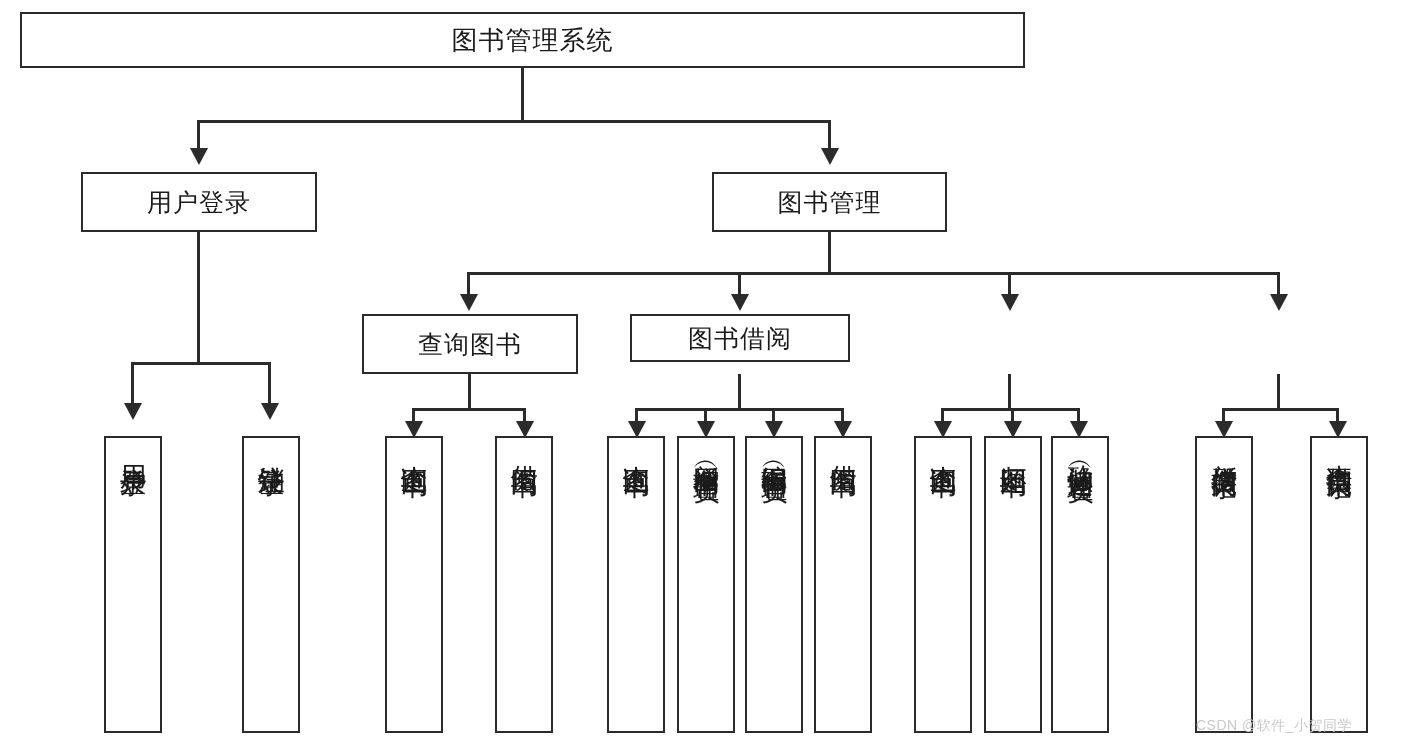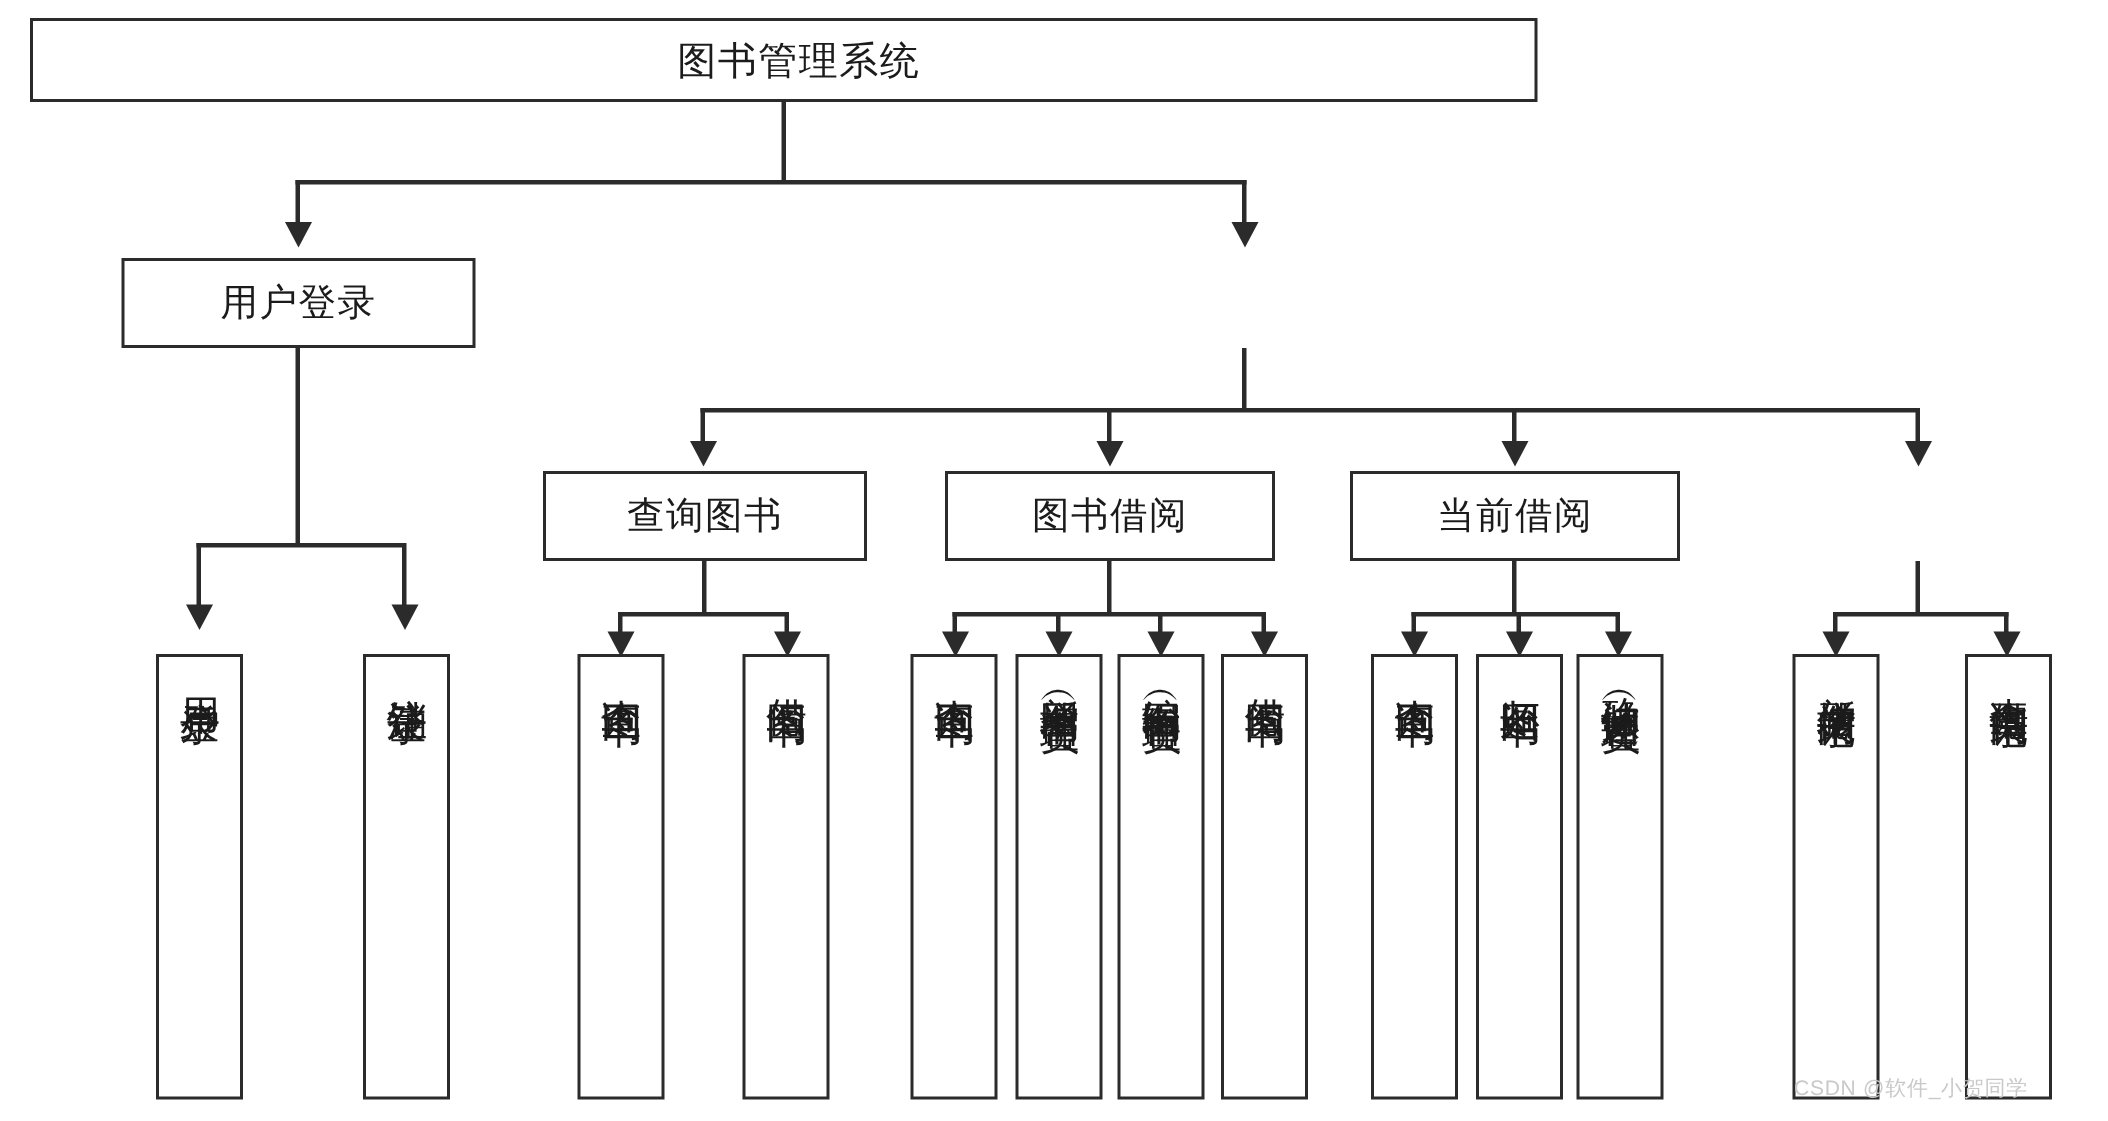--- a/index.html
+++ b/index.html
@@ -98,20 +98,23 @@
   <div class="seg vline" style="left:197px; top:120px; width:3px; height:29px;"></div>
   <div class="arrow" style="left:190px; top:148px;"></div>
 
   <div class="seg vline" style="left:828px; top:120px; width:3px; height:29px;"></div>
   <div class="arrow" style="left:821px; top:148px;"></div>
 
   <div class="node h" style="left:81px; top:172px; width:236px; height:60px;">
     <span class="label">用户登录</span>
   </div>
 
+  <div class="node h" style="left:712px; top:172px; width:235px; height:60px;">
+    <span class="label">图书管理</span>
+  </div>
 
   <div class="seg vline" style="left:197px; top:232px; width:3px; height:132px;"></div>
   <div class="seg hline" style="left:131px; top:362px; width:137px; height:3px;"></div>
   <div class="seg vline" style="left:131px; top:362px; width:3px; height:42px;"></div>
   <div class="arrow" style="left:124px; top:403px;"></div>
   <div class="seg vline" style="left:268px; top:362px; width:3px; height:42px;"></div>
   <div class="arrow" style="left:261px; top:403px;"></div>
 
   <div class="seg vline" style="left:828px; top:232px; width:3px; height:42px;"></div>
   <div class="seg hline" style="left:467px; top:272px; width:812px; height:3px;"></div>
@@ -120,25 +123,22 @@
   <div class="seg vline" style="left:738px; top:272px; width:3px; height:23px;"></div>
   <div class="arrow" style="left:731px; top:294px;"></div>
   <div class="seg vline" style="left:1008px; top:272px; width:3px; height:23px;"></div>
   <div class="arrow" style="left:1001px; top:294px;"></div>
   <div class="seg vline" style="left:1277px; top:272px; width:3px; height:23px;"></div>
   <div class="arrow" style="left:1270px; top:294px;"></div>
 
   <div class="node h" style="left:362px; top:314px; width:216px; height:60px;">
     <span class="label">查询图书</span>
   </div>
-  <div class="node h" style="left:630px; top:314px; width:220px; height:60px;">
+  <div class="node h" style="left:630px; top:314px; width:220px; height:48px;">
     <span class="label">图书借阅</span>
-  </div>
-  <div class="node h" style="left:900px; top:314px; width:220px; height:60px;">
-    <span class="label">当前借阅</span>
   </div>
 
   <div class="seg vline" style="left:468px; top:374px; width:3px; height:36px;"></div>
   <div class="seg hline" style="left:412px; top:408px; width:114px; height:3px;"></div>
   <div class="seg vline" style="left:412px; top:408px; width:3px; height:15px;"></div>
   <div class="arrow" style="left:405px; top:421px;"></div>
   <div class="seg vline" style="left:523px; top:408px; width:3px; height:15px;"></div>
   <div class="arrow" style="left:516px; top:421px;"></div>
 
   <div class="seg vline" style="left:738px; top:374px; width:3px; height:36px;"></div>

